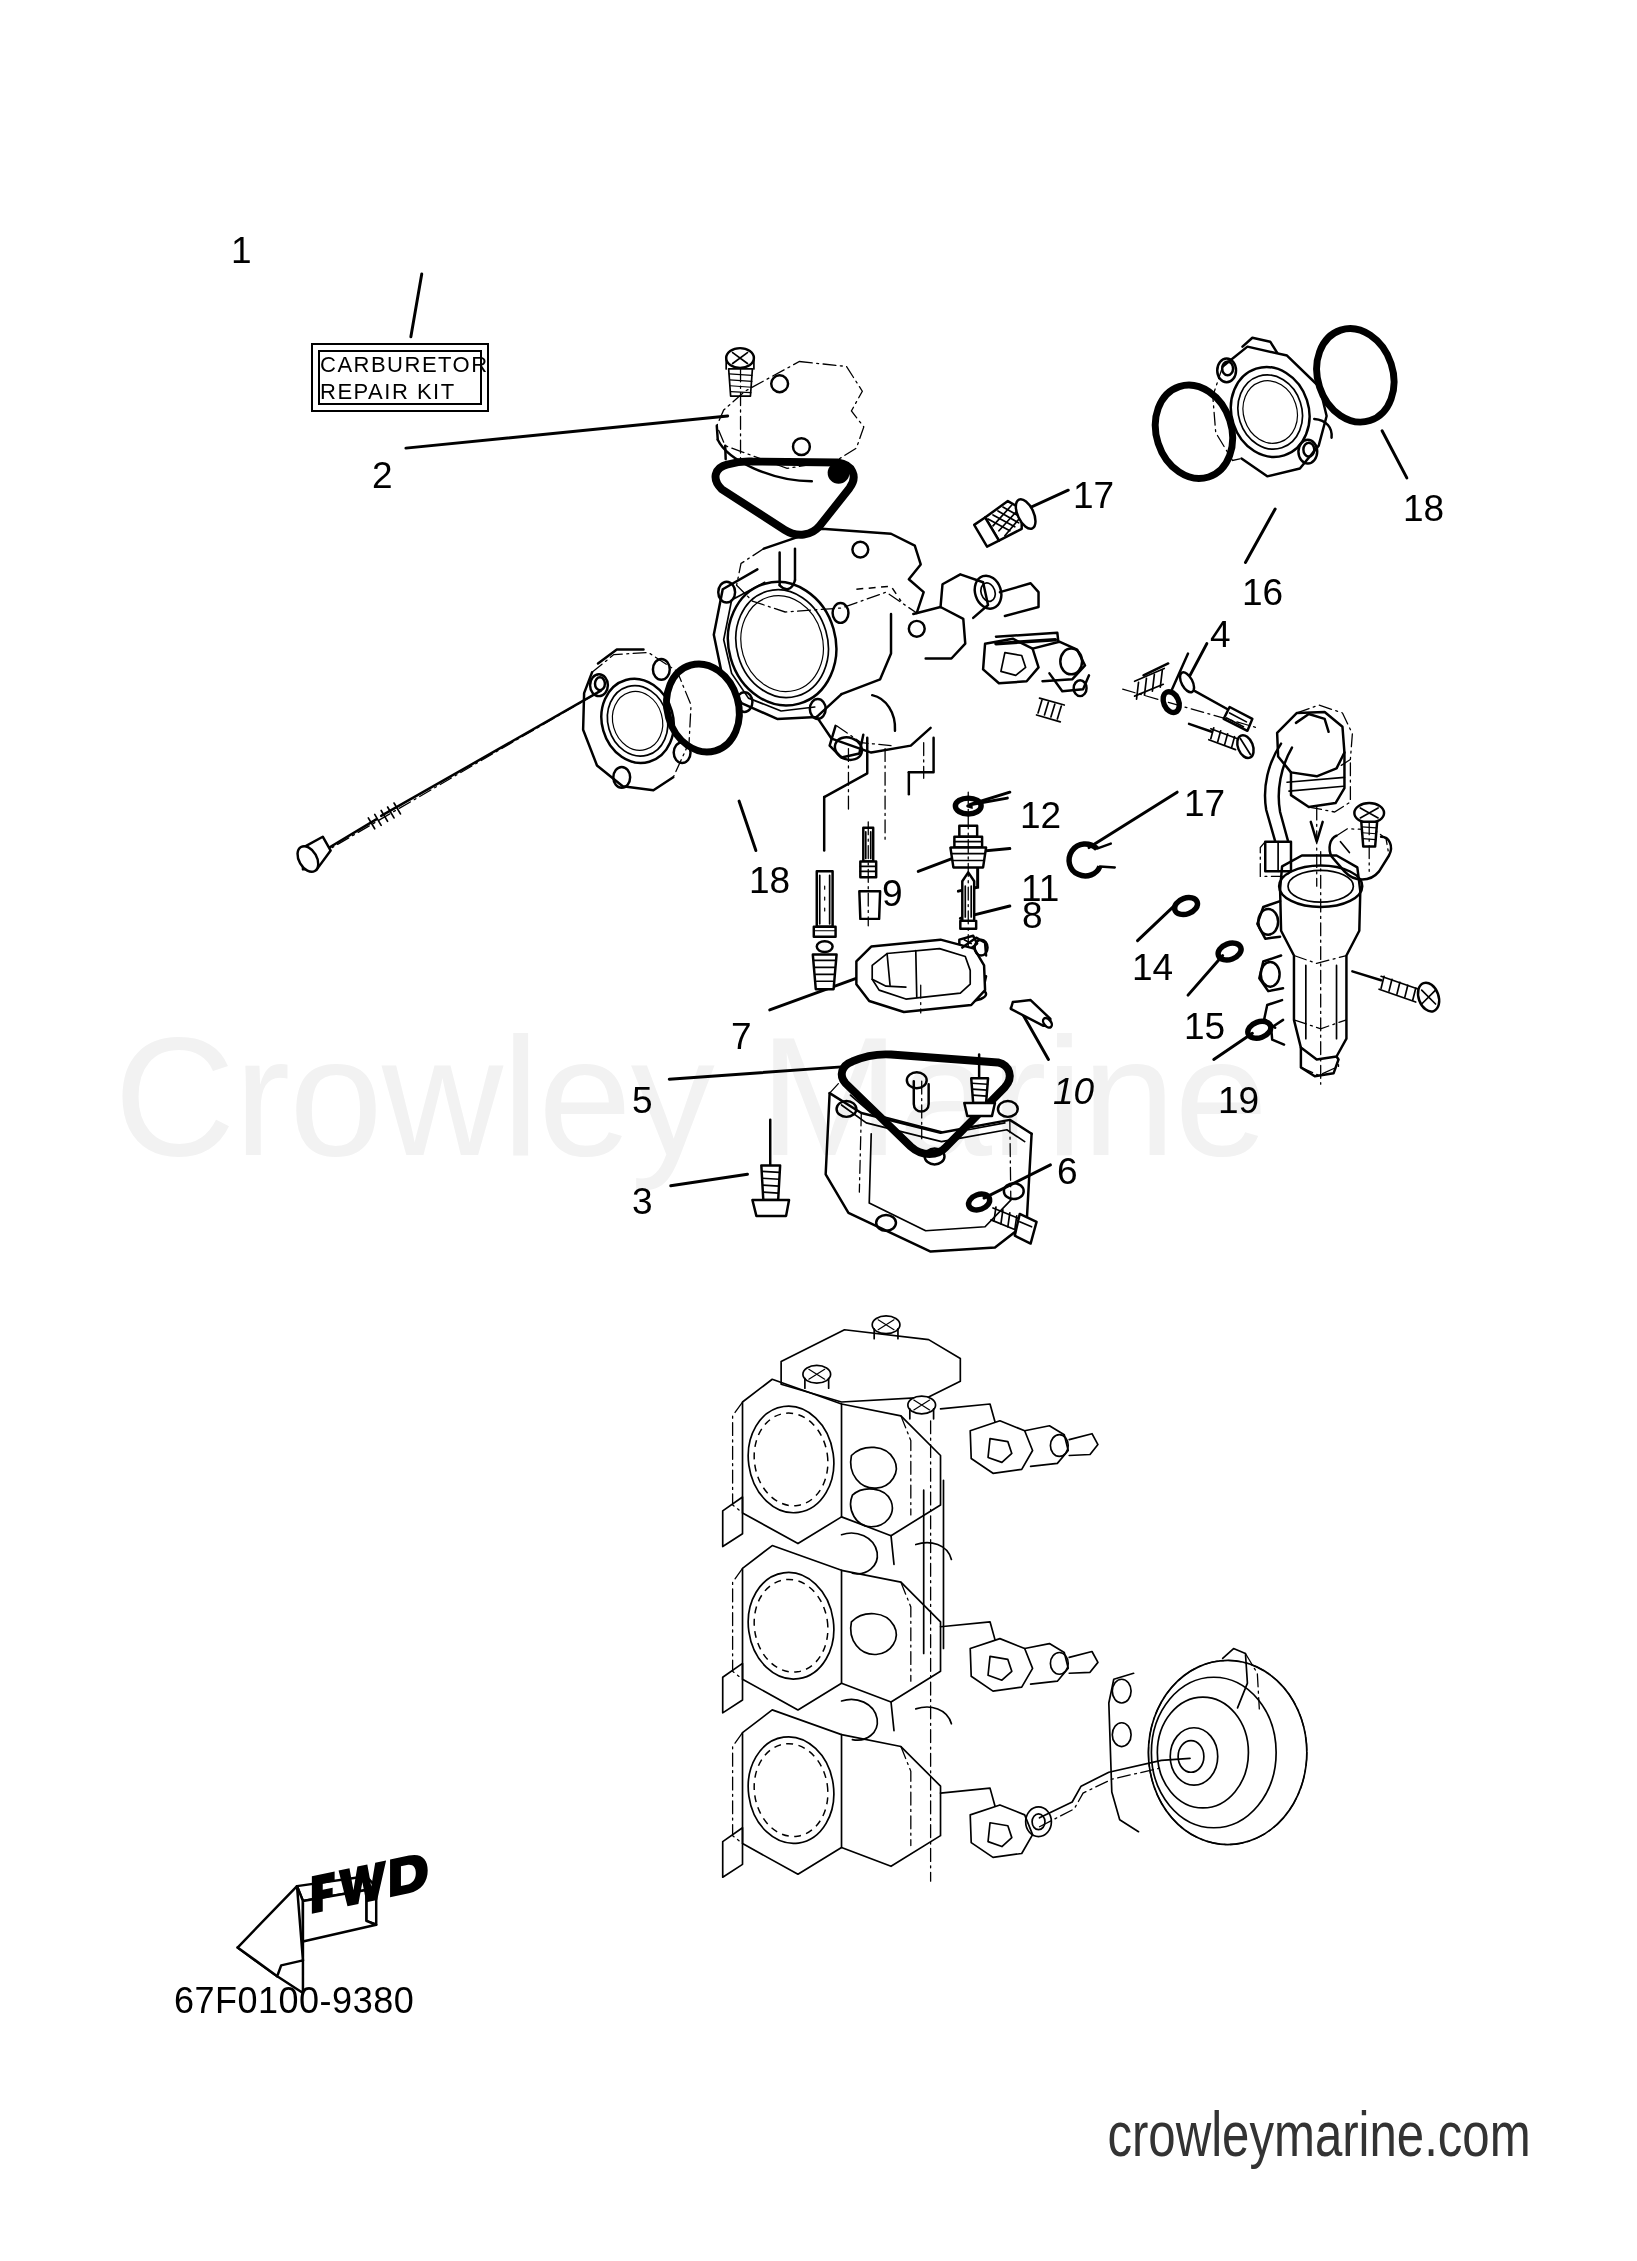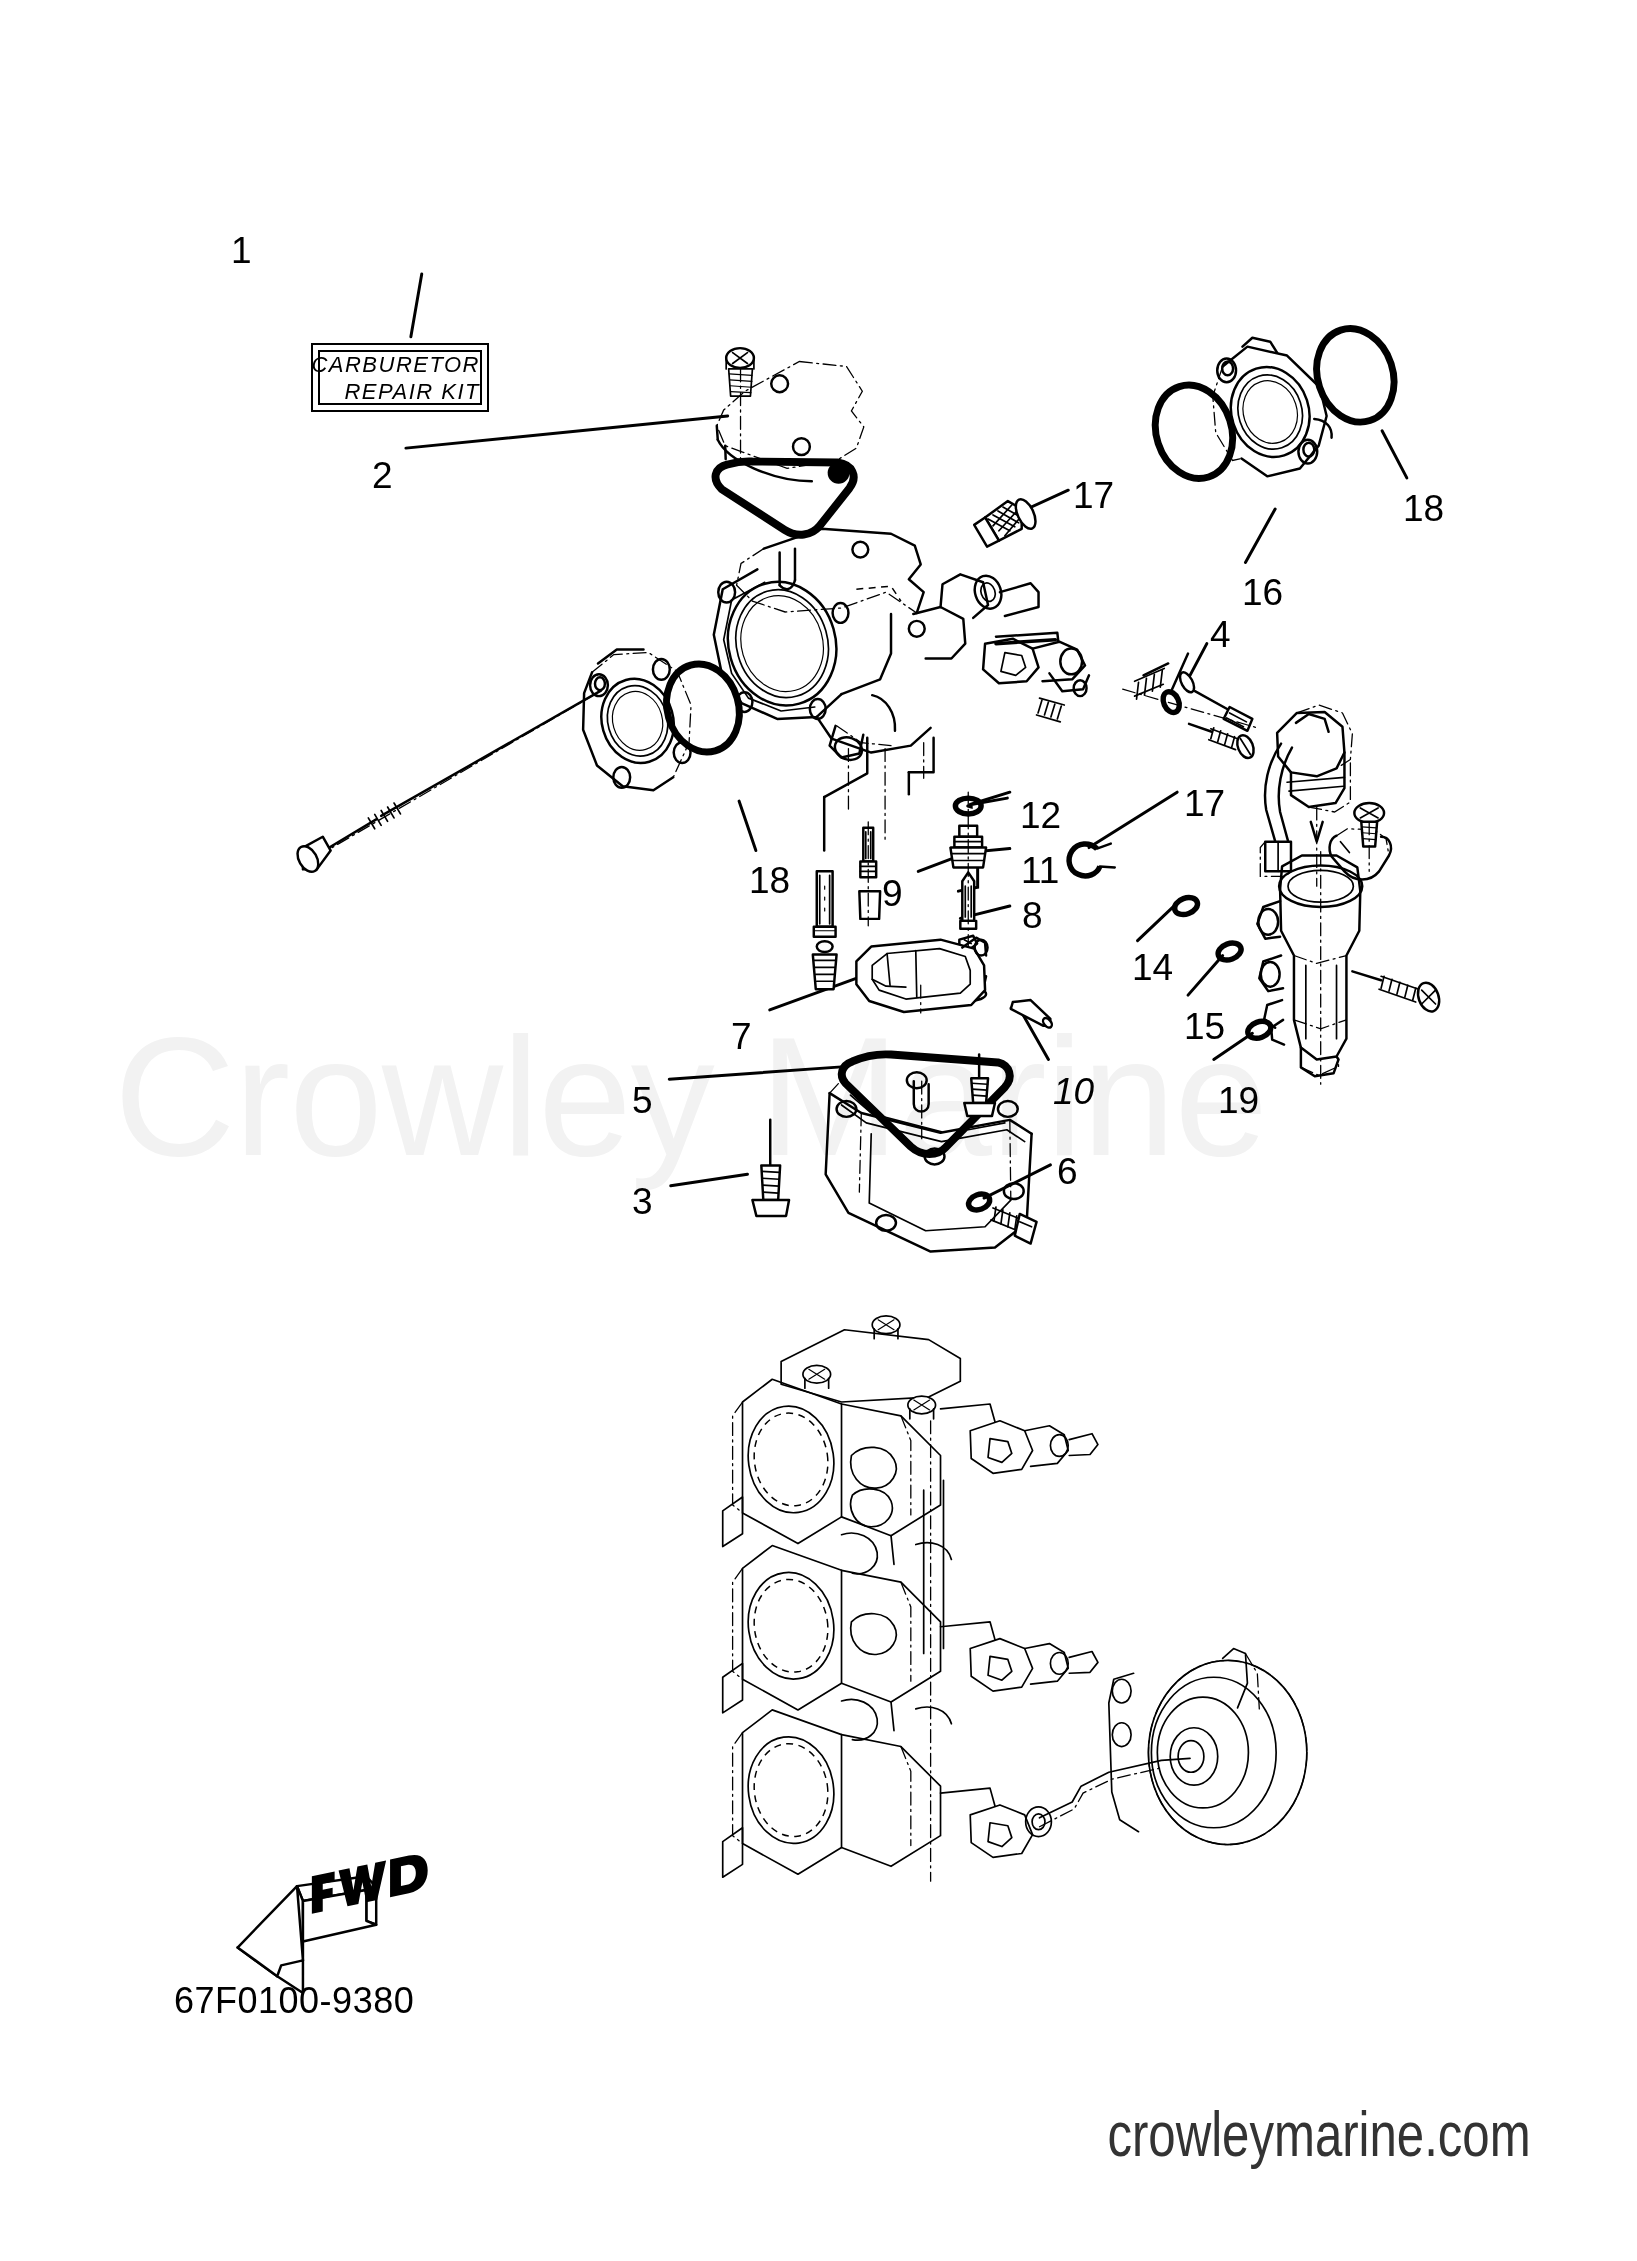--- a/index.html
+++ b/index.html
@@ -62,23 +62,22 @@
     background:#fff;
     box-sizing:border-box;
   }
   .kitbox-inner{
     position:absolute;
     left:5px;top:5px;right:5px;bottom:5px;
     border:2.5px solid #000;
     box-sizing:border-box;
     display:flex;
     flex-direction:column;
-    align-items:flex-end;
+    align-items:flex-start;
     justify-content:center;
-    font-style:italic;
   }
   .kitline{
     font-size:22px;
     line-height:27px;
     letter-spacing:1.5px;
     font-family:"Liberation Sans",sans-serif;
     color:#000;
     white-space:nowrap;
   }
 </style>
@@ -627,21 +626,21 @@
       <div class="callout" style="left: 231px; top: 232px;">1</div>
       <div class="callout" style="left: 372px; top: 457px;">2</div>
       <div class="callout" style="left: 632px; top: 1183px;">3</div>
       <div class="callout" style="left: 1210px; top: 616px;">4</div>
       <div class="callout" style="left: 632px; top: 1082px;">5</div>
       <div class="callout" style="left: 1057px; top: 1153px;">6</div>
       <div class="callout" style="left: 731px; top: 1018px;">7</div>
       <div class="callout" style="left: 1022px; top: 897px;">8</div>
       <div class="callout" style="left: 882px; top: 875px;">9</div>
       <div class="callout" style="left: 1053px; top: 1073px; font-style: italic;">10</div>
-      <div class="callout" style="left: 1021px; top: 852px;">11</div>
+      <div class="callout" style="left: 1021px; top: 870px;">11</div>
       <div class="callout" style="left: 1020px; top: 797px; text-align: right;">12</div>
       <div class="callout" style="left: 1184px; top: 785px;">17</div>
       <div class="callout" style="left: 1132px; top: 949px;">14</div>
       <div class="callout" style="left: 1184px; top: 1008px;">15</div>
       <div class="callout" style="left: 1242px; top: 574px;">16</div>
       <div class="callout" style="left: 1073px; top: 477px;">17</div>
       <div class="callout" style="left: 1403px; top: 490px;">18</div>
       <div class="callout" style="left: 749px; top: 862px;">18</div>
       <div class="callout" style="left: 1218px; top: 1070px; margin-top: 12px;">19</div>
     </div>

